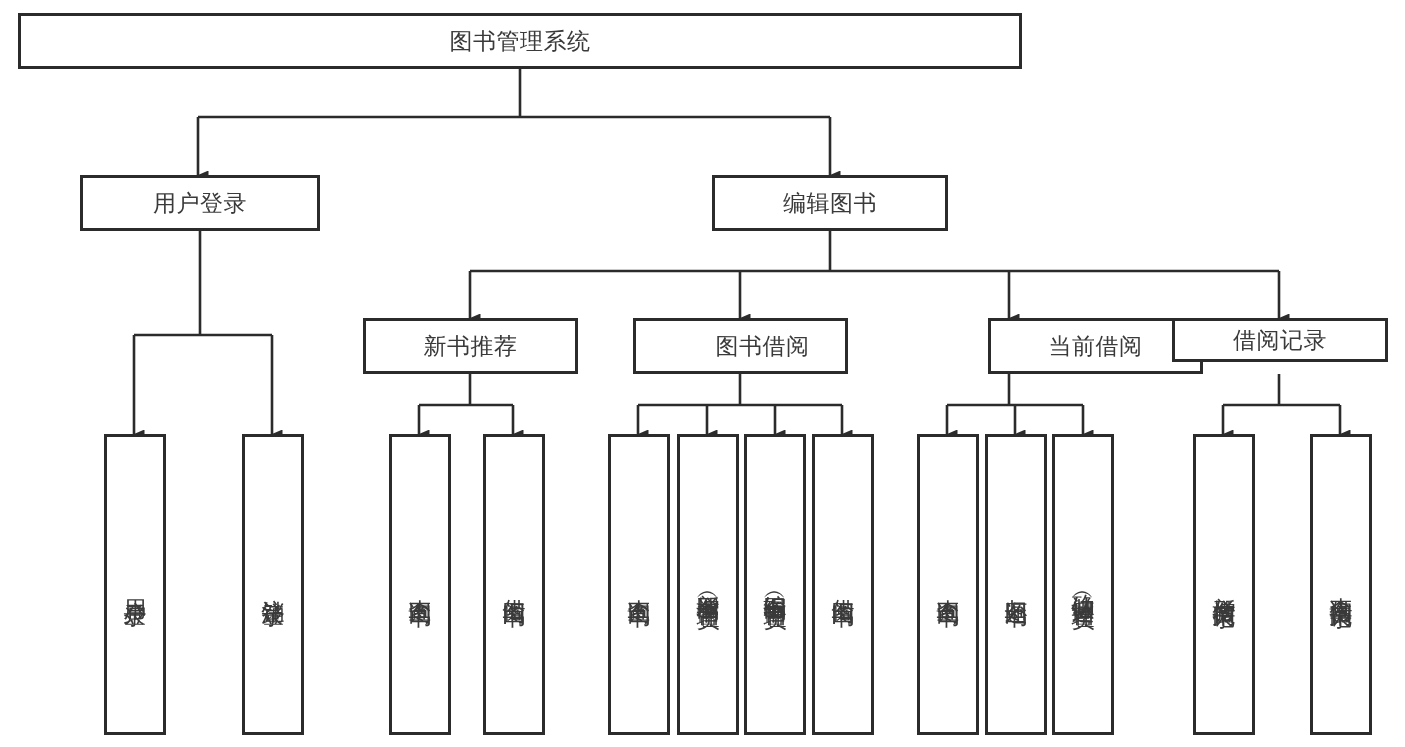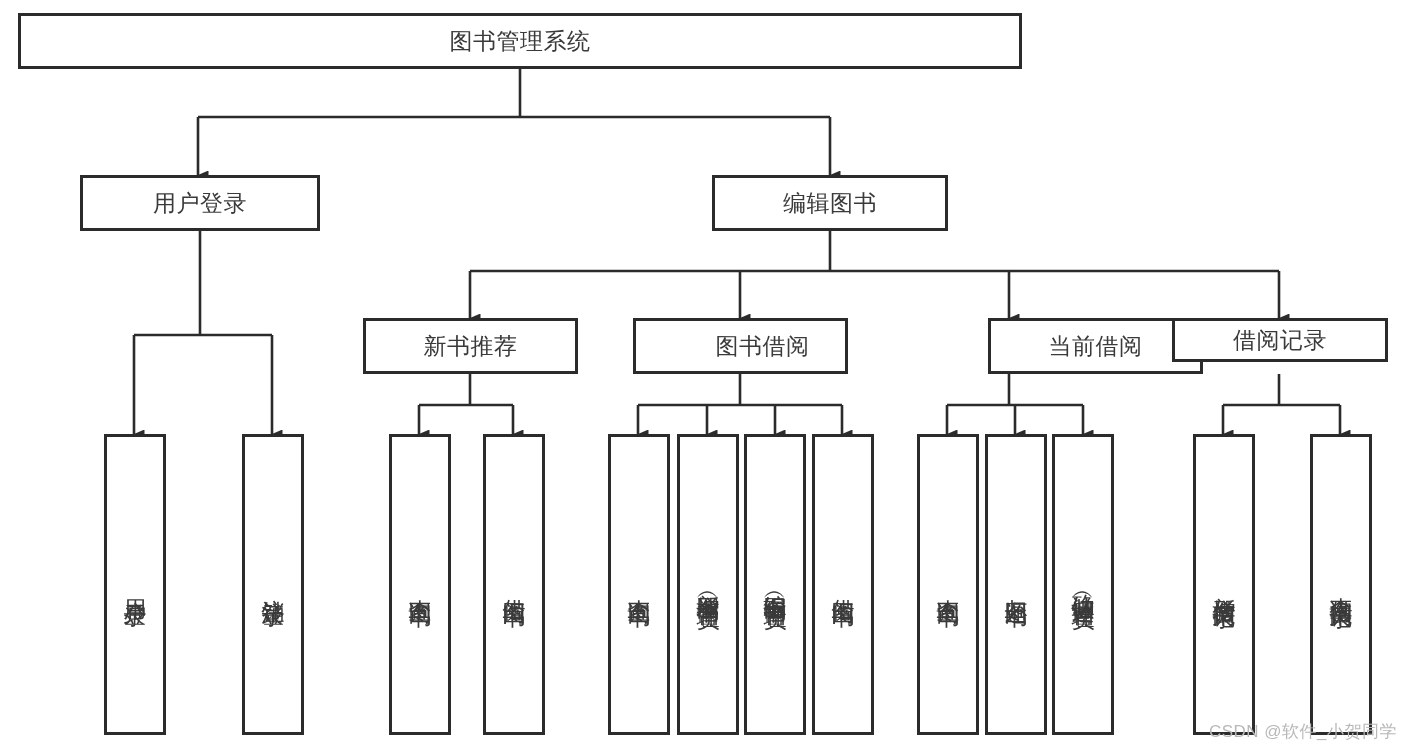--- a/index.html
+++ b/index.html
@@ -165,14 +165,13 @@
         <div class="node-label-v">确认归还（管理员）</div>
       </div>
       <div class="node-box" style="left: 1193px; top: 434px; width: 62px; height: 301px;">
         <div class="node-label-v">新增借阅记录</div>
       </div>
       <div class="node-box" style="left: 1310px; top: 434px; width: 62px; height: 301px;">
         <div class="node-label-v">查询借阅记录</div>
       </div>
     </div>
 
-  <div id="watermark">CSDN @软件_小贺同学</div>
 </div>
 
 </body></html>

